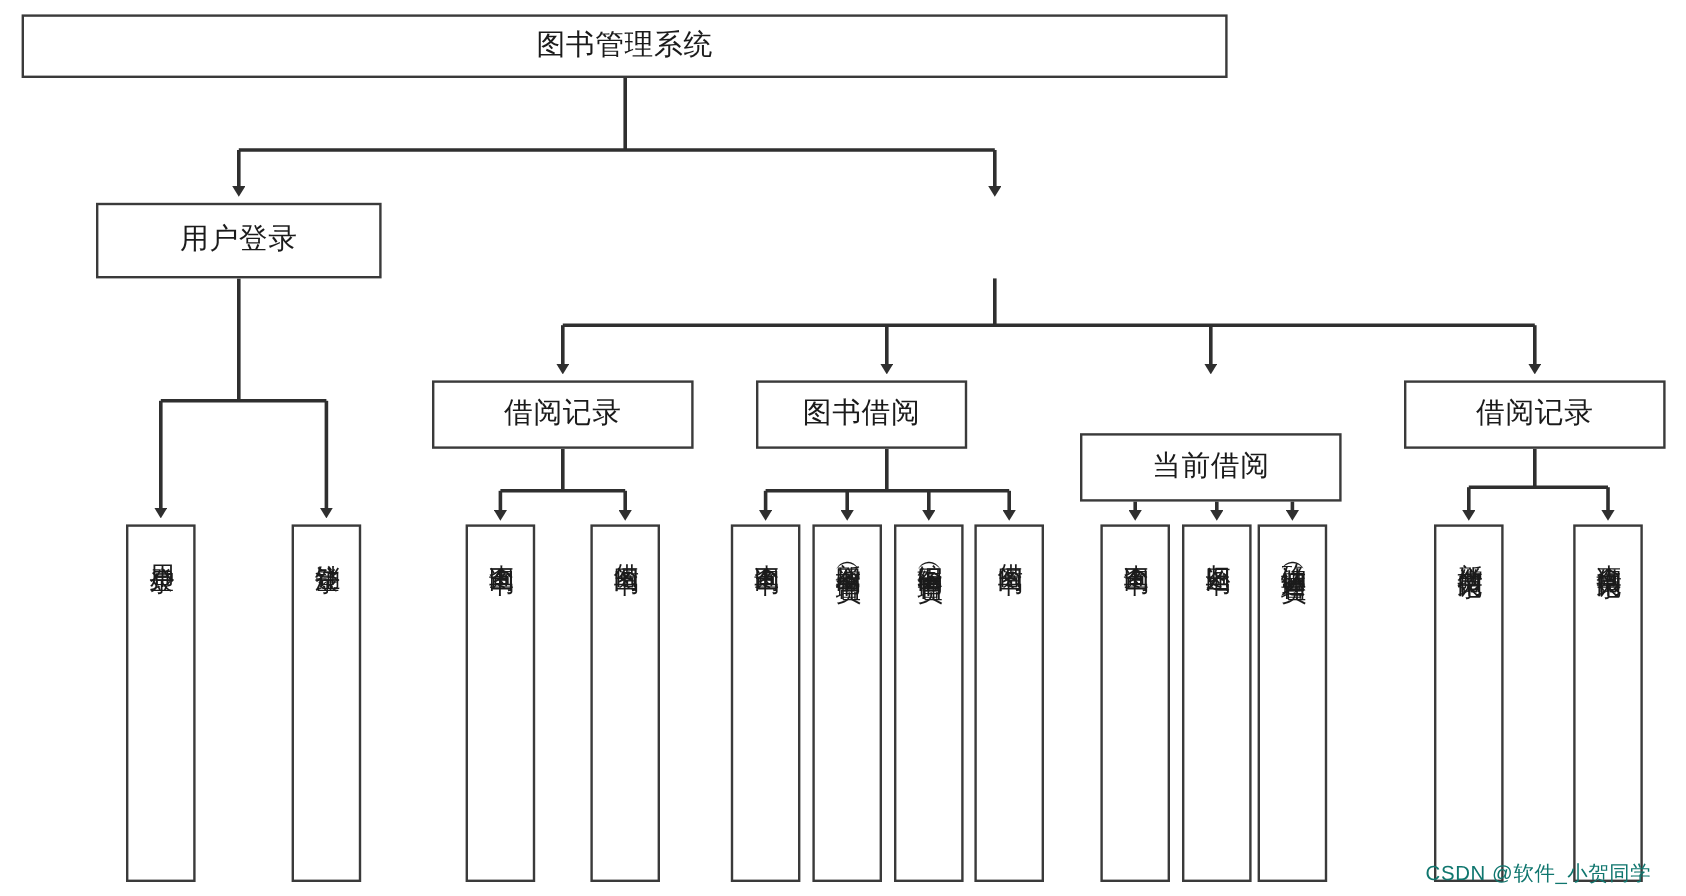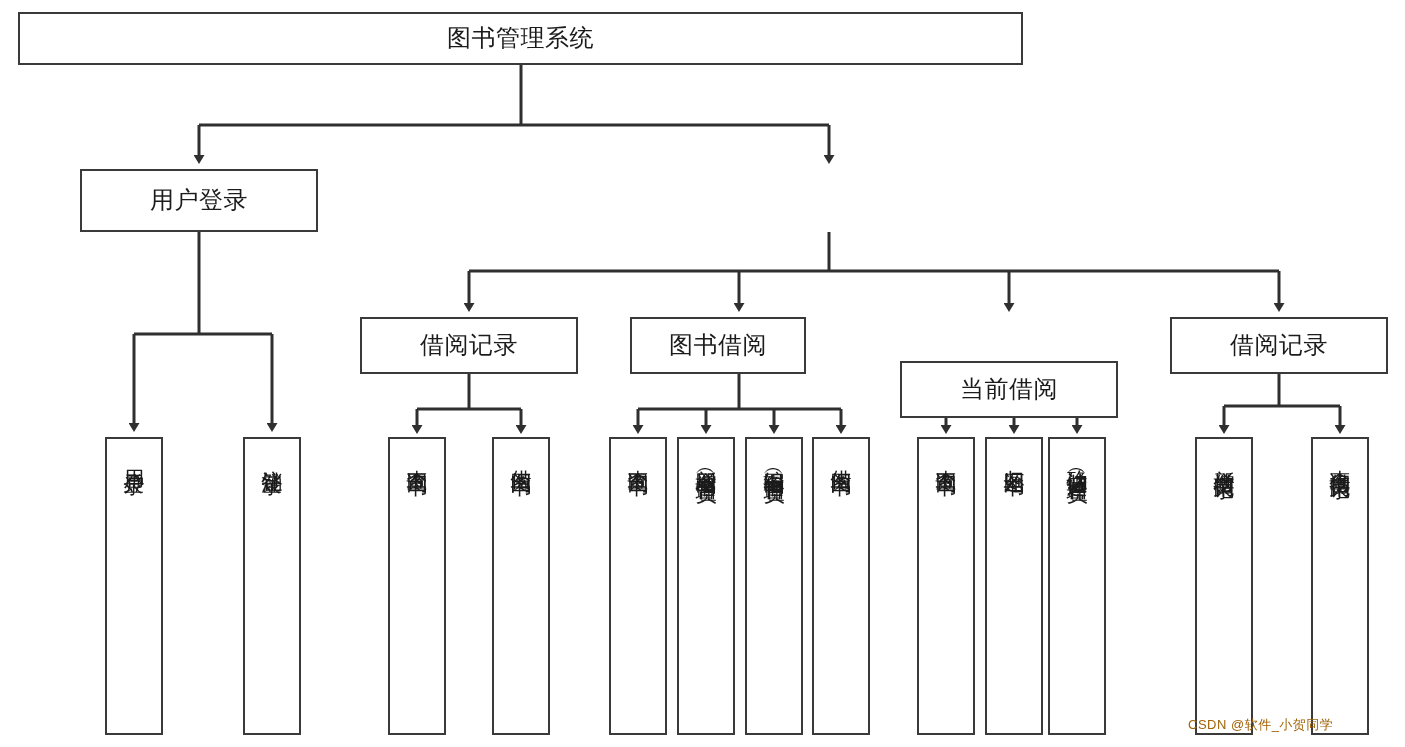--- a/index.html
+++ b/index.html
@@ -50,22 +50,22 @@
     justify-content: flex-start;
     align-items: center;
   }
   .node.vert .lbl {
     writing-mode: vertical-rl;
     text-orientation: upright;
     white-space: nowrap;
   }
   .watermark {
     position: absolute;
-    color: #a16207;
-    font-size: 13px;
+    color: #0f766e;
+    font-size: 17px;
     white-space: nowrap;
     z-index: 5;
     letter-spacing: 0.5px;
   }
 </style>
 </head>
 <body>
 
 <div id="canvas">
 

